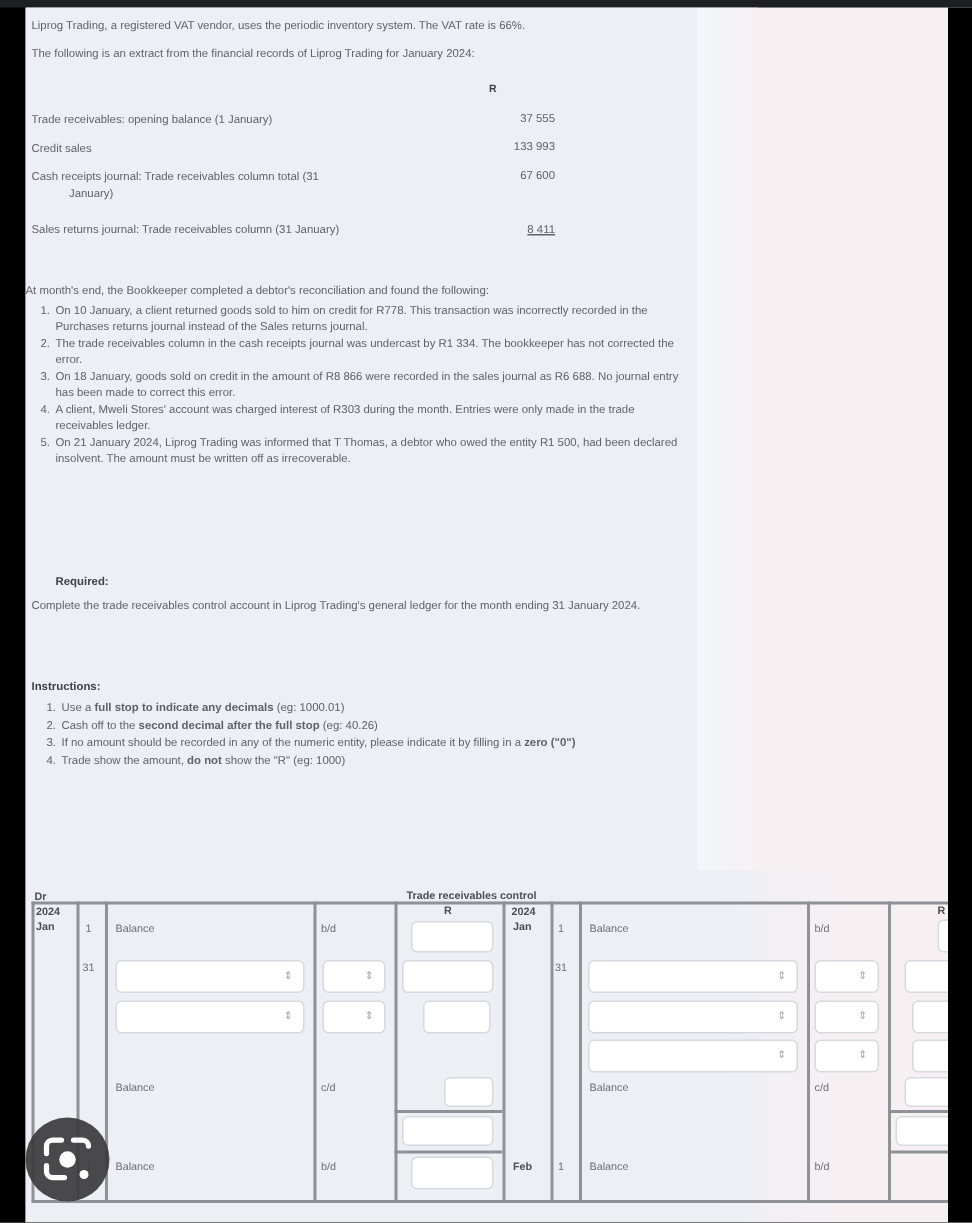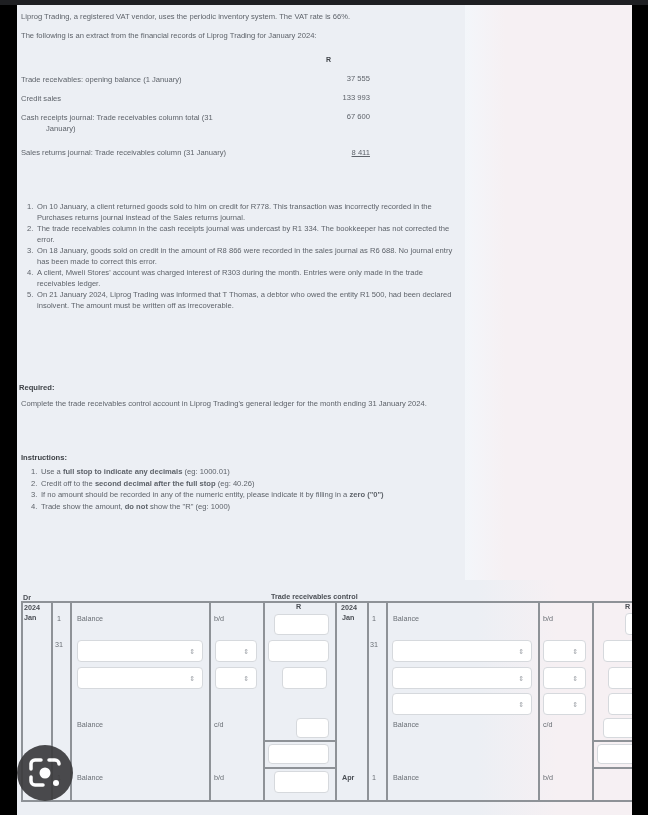--- a/index.html
+++ b/index.html
@@ -49,35 +49,36 @@
   <div class="txt" style="left:4px; top:69px;">Trade receivables: opening balance (1 January)</div>
   <div class="amt" style="left:303px; top:69px;">37 555</div>
   <div class="txt" style="left:4px; top:88px;">Credit sales</div>
   <div class="amt" style="left:303px; top:88px;">133 993</div>
   <div class="txt" style="left:4px; top:107px;">Cash receipts journal: Trade receivables column total (31</div>
   <div class="txt" style="left:4px; top:118px;margin-left:25px;">January)</div>
   <div class="amt" style="left:303px; top:107px;">67 600</div>
   <div class="txt" style="left:4px; top:142px;">Sales returns journal: Trade receivables column (31 January)</div>
   <div class="amt" style="left:303px; top:143px;text-decoration:underline;">8 411</div>
 
+  <div class="txt" style="left:0px; top:183px;">At month's end, the Bookkeeper completed a debtor's reconciliation and found the following:</div>
   <ol class="items" style="left:10px; top:197px; width:428px;">
     <li><span class="num">1.</span><span>On 10 January, a client returned goods sold to him on credit for R778. This transaction was incorrectly recorded in the Purchases returns journal instead of the Sales returns journal.</span></li>
     <li><span class="num">2.</span><span>The trade receivables column in the cash receipts journal was undercast by R1 334. The bookkeeper has not corrected the error.</span></li>
     <li><span class="num">3.</span><span>On 18 January, goods sold on credit in the amount of R8 866 were recorded in the sales journal as R6 688. No journal entry has been made to correct this error.</span></li>
     <li><span class="num">4.</span><span>A client, Mweli Stores' account was charged interest of R303 during the month. Entries were only made in the trade receivables ledger.</span></li>
     <li><span class="num">5.</span><span>On 21 January 2024, Liprog Trading was informed that T Thomas, a debtor who owed the entity R1 500, had been declared insolvent. The amount must be written off as irrecoverable.</span></li>
   </ol>
 
-  <div class="txt bold" style="left:2px; top:377px;">Required:</div>
+  <div class="txt bold" style="left:20px; top:377px;">Required:</div>
   <div class="txt wrap" style="left:4px; top:393px; width:440px; line-height:12px;">Complete the trade receivables control account in Liprog Trading's general ledger for the month ending 31 January 2024.</div>
 
   <div class="txt bold" style="left:4px; top:447px;">Instructions:</div>
   <ol class="items" style="left:14px; top:462px; width:420px;">
     <li><span class="num">1.</span><span>Use a </span><b>full stop to indicate any decimals</b><span> (eg: 1000.01)</span></li>
-    <li><span class="num">2.</span><span>Credit off to the </span><b>second decimal after the full stop</b><span> (eg: 40.26)</span></li>
+    <li><span class="num">2.</span><span>Cash off to the </span><b>second decimal after the full stop</b><span> (eg: 40.26)</span></li>
     <li><span class="num">3.</span><span>If no amount should be recorded in any of the numeric entity, please indicate it by filling in a </span><b>zero ("0")</b><span></span></li>
     <li><span class="num">4.</span><span>Trade show the amount, </span><b>do not</b><span> show the "R" (eg: 1000)</span></li>
   </ol>
 
   <div class="ledger">
     <div class="cell hdr" style="left:6px; top:13px;">Dr</div>
     <div class="cell hdr" style="left:254px; top:12px;">Trade receivables control</div>
 
     <div class="line hline" style="left:4px; top:21px; width:627px;"></div>
     <div class="line hline" style="left:4px; top:220px; width:627px;"></div>
@@ -167,21 +168,21 @@
         <span class="arr">⇕</span>
       </div>
     <div class="box" style="left:591px; top:113px; width:45px; height:22px;"></div>
 
     <div class="cell" style="left:376px; top:140px;">Balance</div>
     <div class="cell" style="left:526px; top:140px;">c/d</div>
     <div class="box" style="left:586px; top:138px; width:50px; height:20px;"></div>
 
     <div class="box" style="left:580px; top:164px; width:56px; height:20px;"></div>
 
-    <div class="cell hdr" style="left:325px; top:193px;">Apr</div>
+    <div class="cell hdr" style="left:325px; top:193px;">Feb</div>
     <div class="cell" style="left:355px; top:193px;">1</div>
     <div class="cell" style="left:376px; top:193px;">Balance</div>
     <div class="cell" style="left:526px; top:193px;">b/d</div>
     <div class="box" style="left:624px; top:191px; width:20px; height:22px;"></div>
   </div>
 </div>
 <div class="sheet-right-black"></div>
 
 <div class="lens">
   <svg width="40" height="36" viewBox="0 0 40 36">

